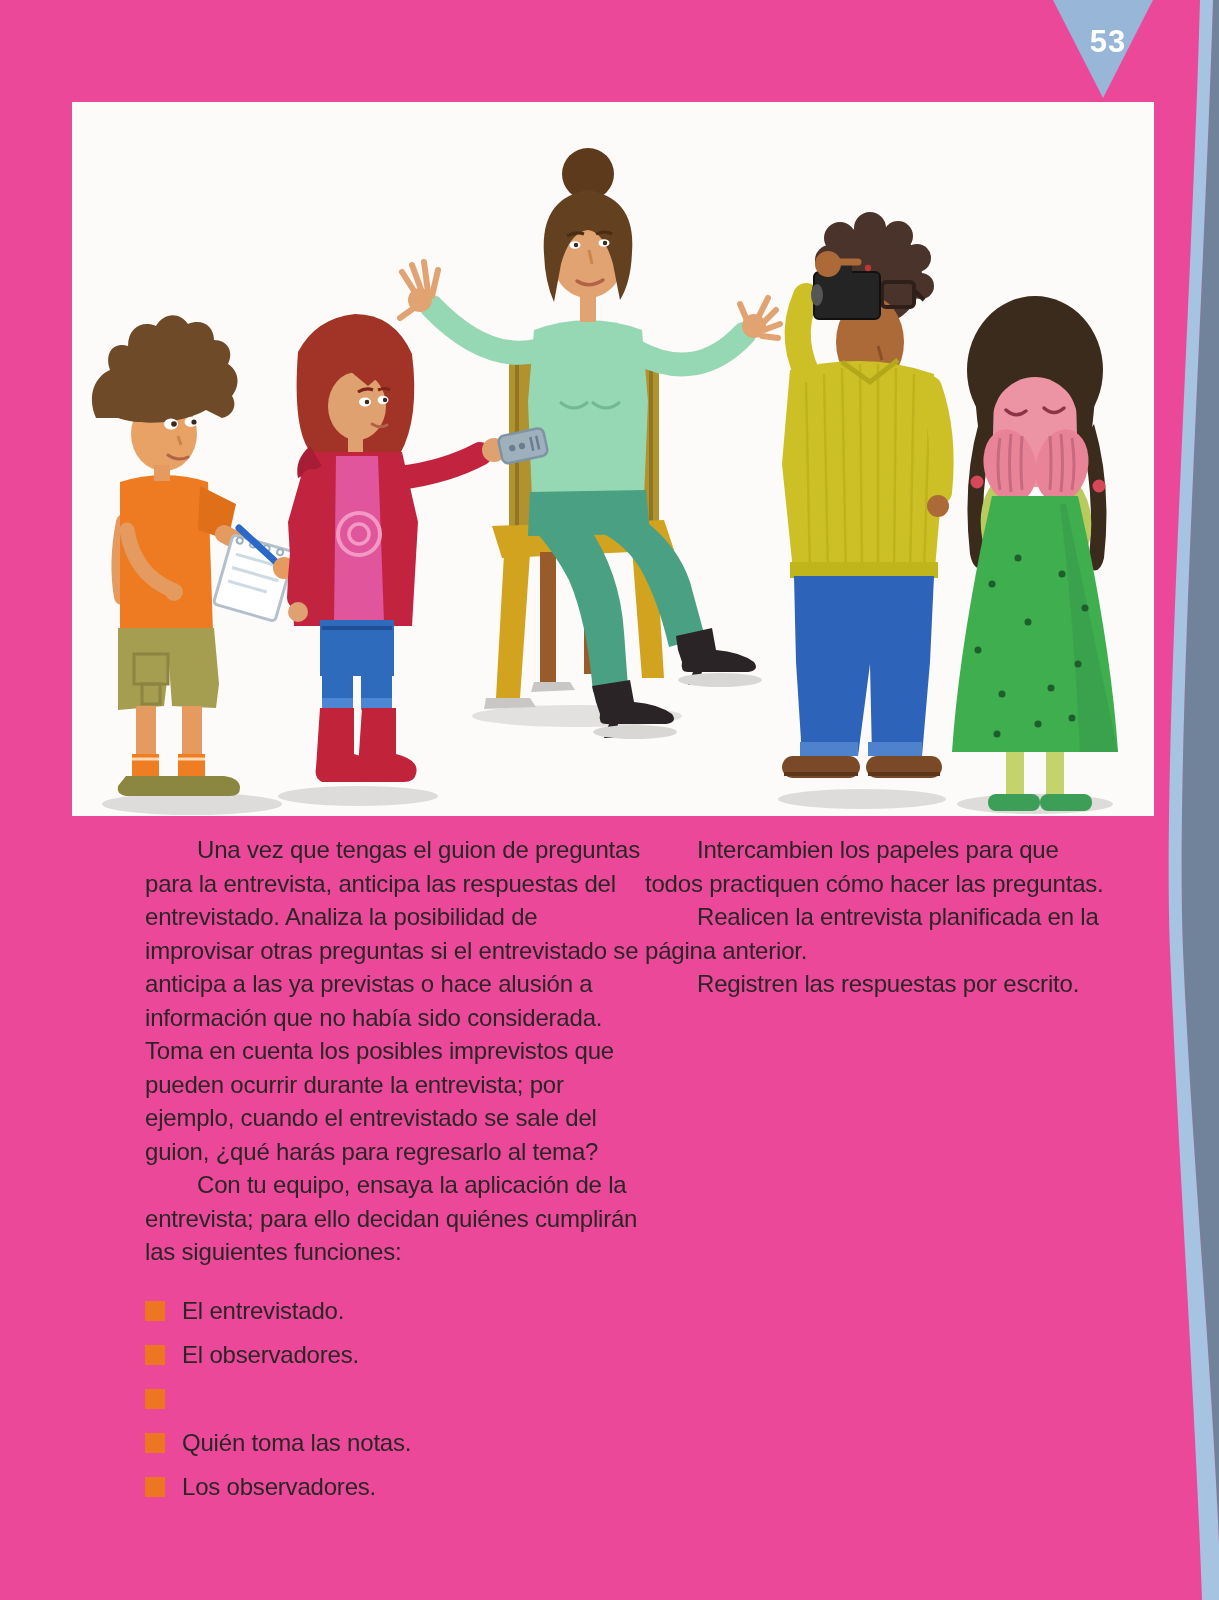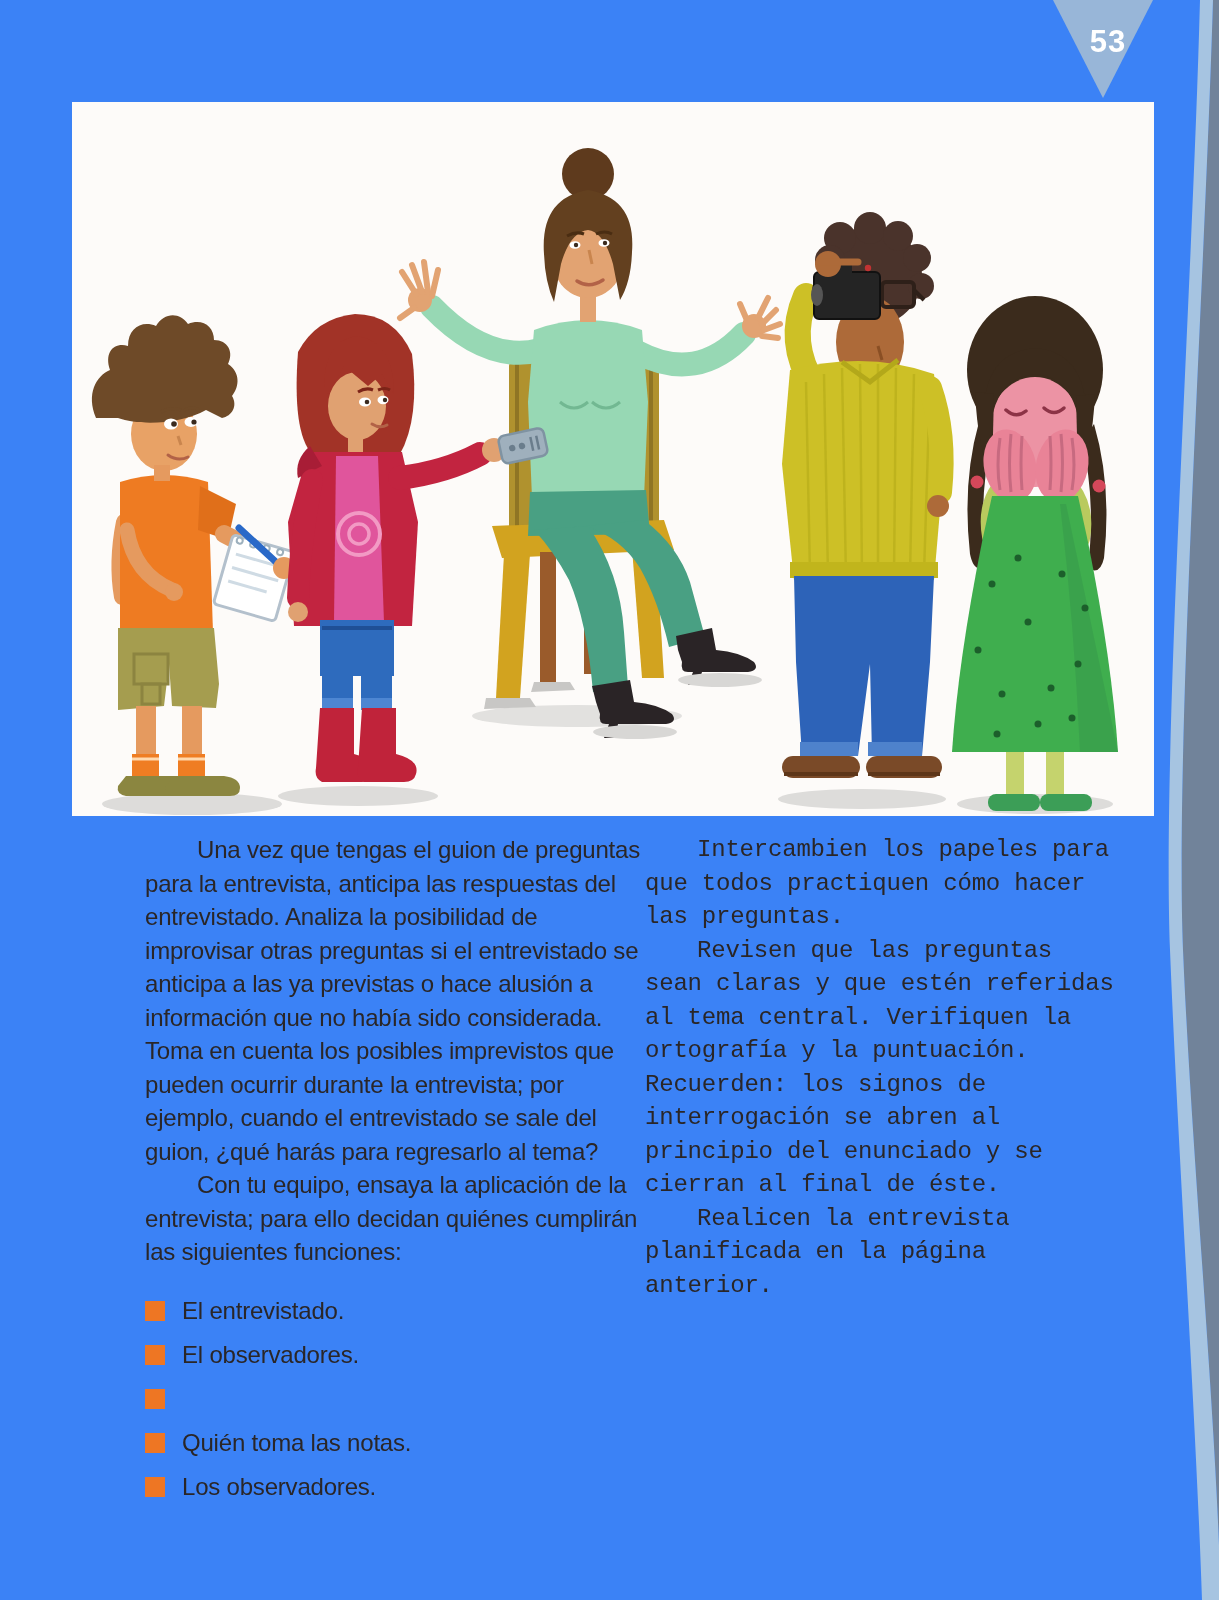--- a/index.html
+++ b/index.html
@@ -1,37 +1,37 @@
 <!DOCTYPE html>
 <html><head>
 <meta charset="utf-8">
 <style>
   html,body{margin:0;padding:0;}
   body{width:1219px;height:1600px;position:relative;background:#ffffff;
        font-family:"Liberation Sans",sans-serif;overflow:hidden;}
-  .page{position:absolute;inset:0;width:1219px;height:1600px;background:#3b82f6;}
+  .page{position:absolute;inset:0;width:1219px;height:1600px;background:#ec4899;}
 
   
   .edge-svg{position:absolute;left:0;top:0;width:1219px;height:1600px;pointer-events:none;}
 
   
   .corner-triangle-svg{position:absolute;left:1040px;top:0;width:130px;height:110px;}
   .page-number{position:absolute;left:1078px;top:24px;width:60px;text-align:center;
                font-size:31px;font-weight:bold;color:#ffffff;letter-spacing:1px;}
 
   
   .illustration{position:absolute;left:72px;top:102px;width:1082px;height:714px;
                 background:#fdfbf9;}
   .illustration svg{display:block;width:1082px;height:714px;}
 
   
   .col{position:absolute;color:#2a2627;font-size:24px;line-height:33.5px;
        letter-spacing:-0.2px;}
   .col-left{left:145px;top:833px;width:500px;}
-  .col-right{left:645px;top:833px;width:476px;font-family:Liberation Mono, monospace;}
+  .col-right{left:645px;top:833px;width:476px;}
   .col p{margin:0;text-indent:52px;text-align:left;}
 
   ul.bullet-list{list-style:none;margin:20px 0 16px 0;padding:0;}
   ul.bullet-list li{display:flex;align-items:center;height:44px;}
   .bullet-sq{width:20px;height:20px;background:#ee7623;margin-right:17px;flex:0 0 auto;}
 </style>
 </head>
 <body>
 
 <div class="page">
@@ -359,17 +359,17 @@
       </li>
       <li>
         <span class="bullet-sq"></span>
         <span>Los observadores.</span>
       </li>
     </ul>
   </div>
 
   <div class="col col-right">
     <p>Intercambien los papeles para que todos practiquen cómo hacer las preguntas.</p>
-    <p>Revisen que las preguntas sean claras y que estén referidas al tema central. Verifiquen la ortografía y la puntuación. Recuerden: los signos de interrogación se abren al principio del enunciado y se cierran al final de éste.</p>
     <p>Realicen la entrevista planificada en la página anterior.</p>
+    <p>Registren las respuestas por escrito.</p>
   </div>
 
 </div>
 
 </body></html>

